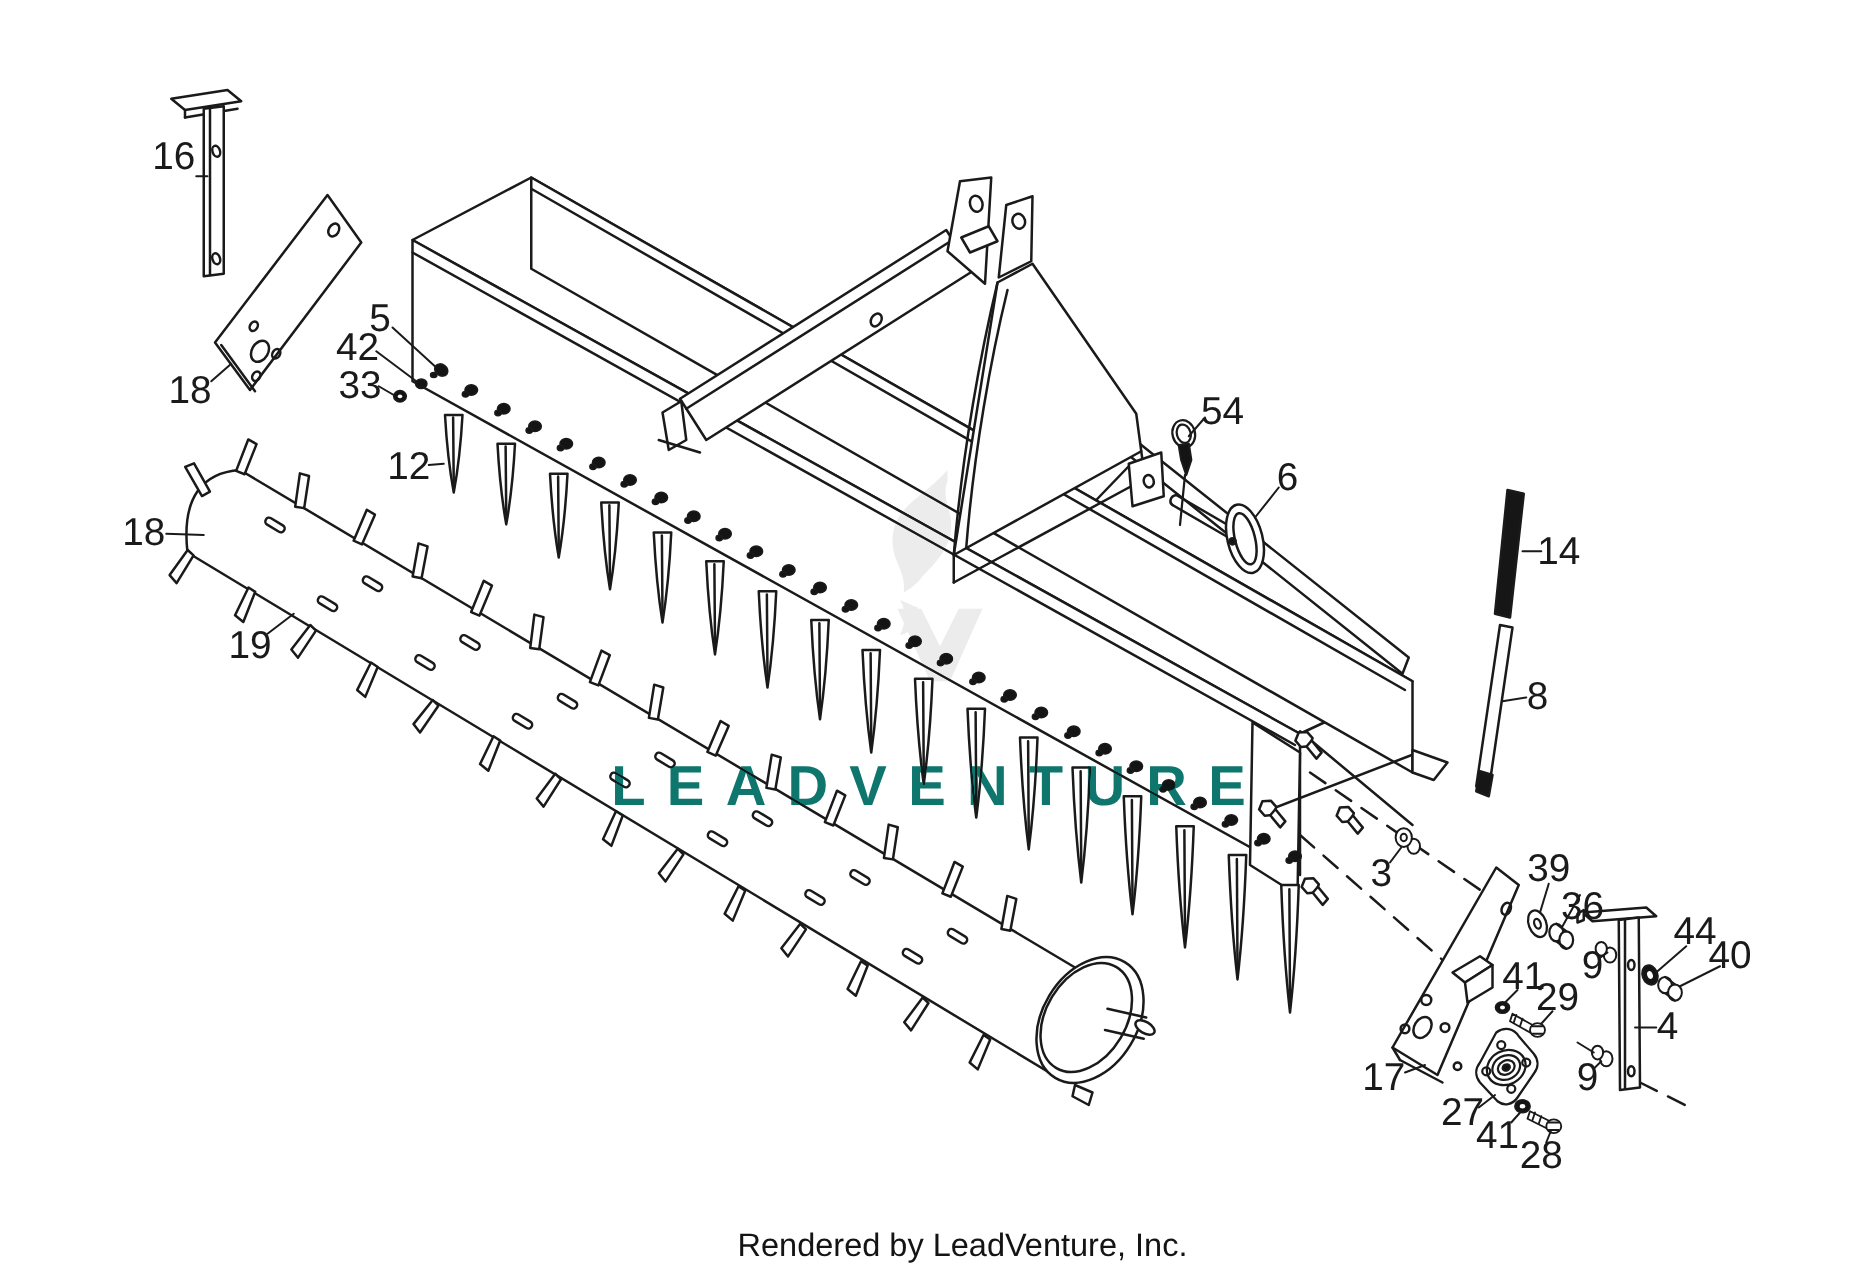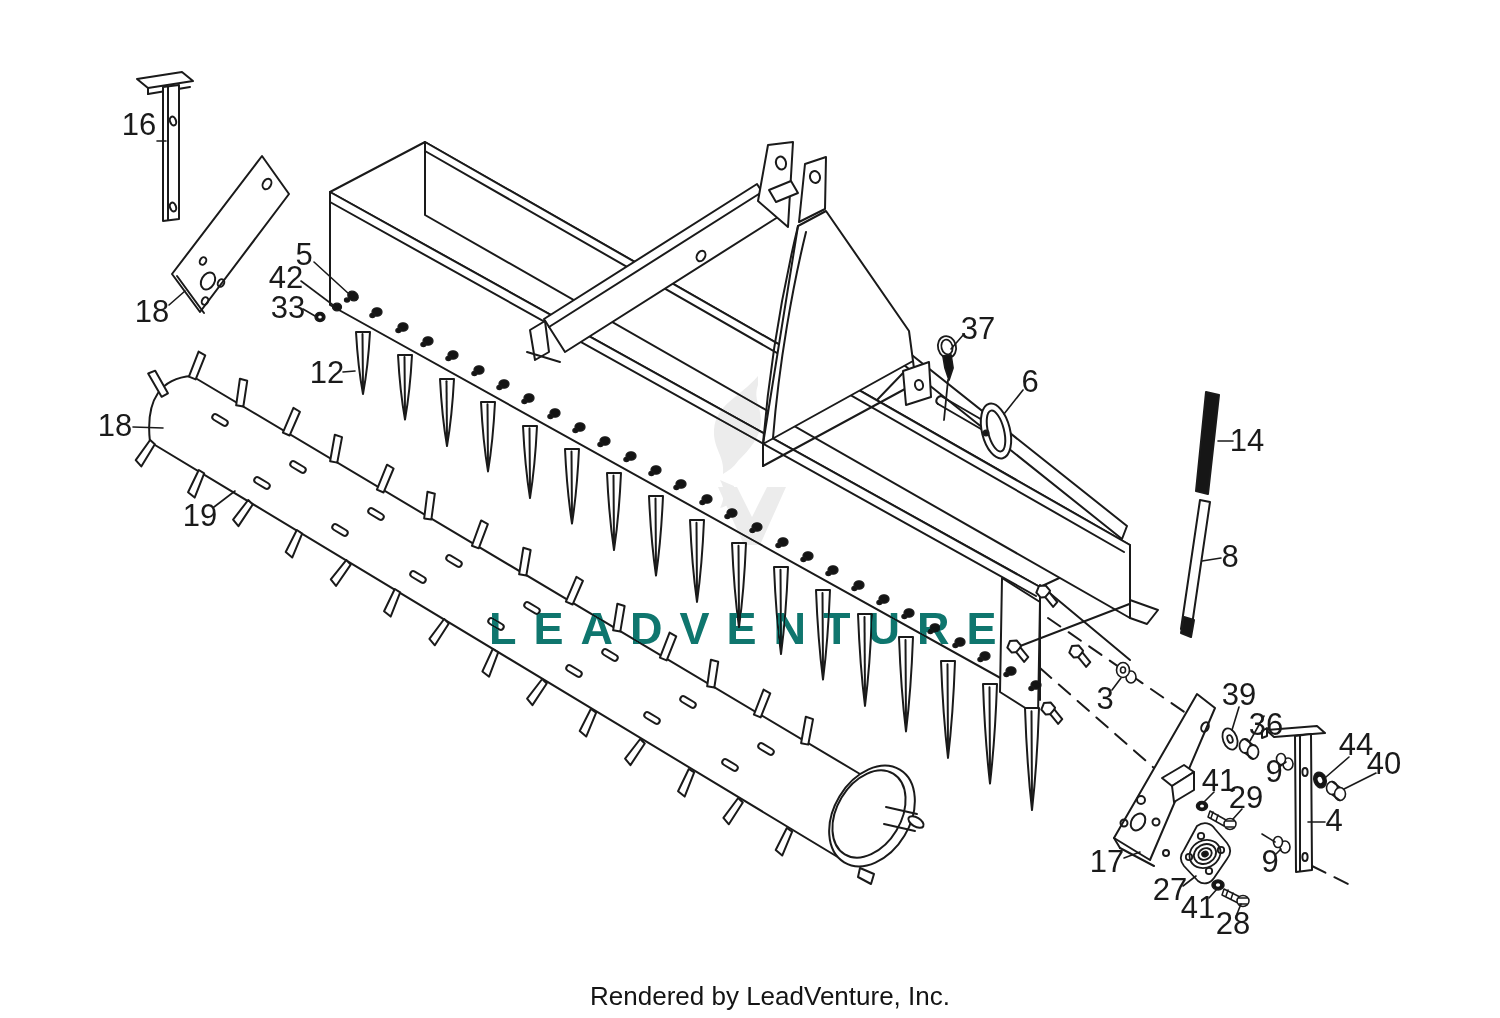--- a/index.html
+++ b/index.html
@@ -384,21 +384,21 @@
 <div class="wm-text">LEADVENTURE</div>
 
 <div class="co" style="left:139px;top:125px">16</div>
 <div class="co" style="left:152px;top:312px">18</div>
 <div class="co" style="left:304px;top:255px">5</div>
 <div class="co" style="left:286px;top:278px">42</div>
 <div class="co" style="left:288px;top:308px">33</div>
 <div class="co" style="left:327px;top:373px">12</div>
 <div class="co" style="left:115px;top:426px">18</div>
 <div class="co" style="left:200px;top:516px">19</div>
-<div class="co" style="left:978px;top:329px">37</div>
+<div class="co" style="left:978px;top:329px">54</div>
 <div class="co" style="left:1030px;top:382px">6</div>
 <div class="co" style="left:1247px;top:441px">14</div>
 <div class="co" style="left:1230px;top:557px">8</div>
 <div class="co" style="left:1105px;top:699px">3</div>
 <div class="co" style="left:1239px;top:695px">39</div>
 <div class="co" style="left:1266px;top:725px">36</div>
 <div class="co" style="left:1274px;top:772px">9</div>
 <div class="co" style="left:1356px;top:745px">44</div>
 <div class="co" style="left:1384px;top:764px">40</div>
 <div class="co" style="left:1334px;top:821px">4</div>

